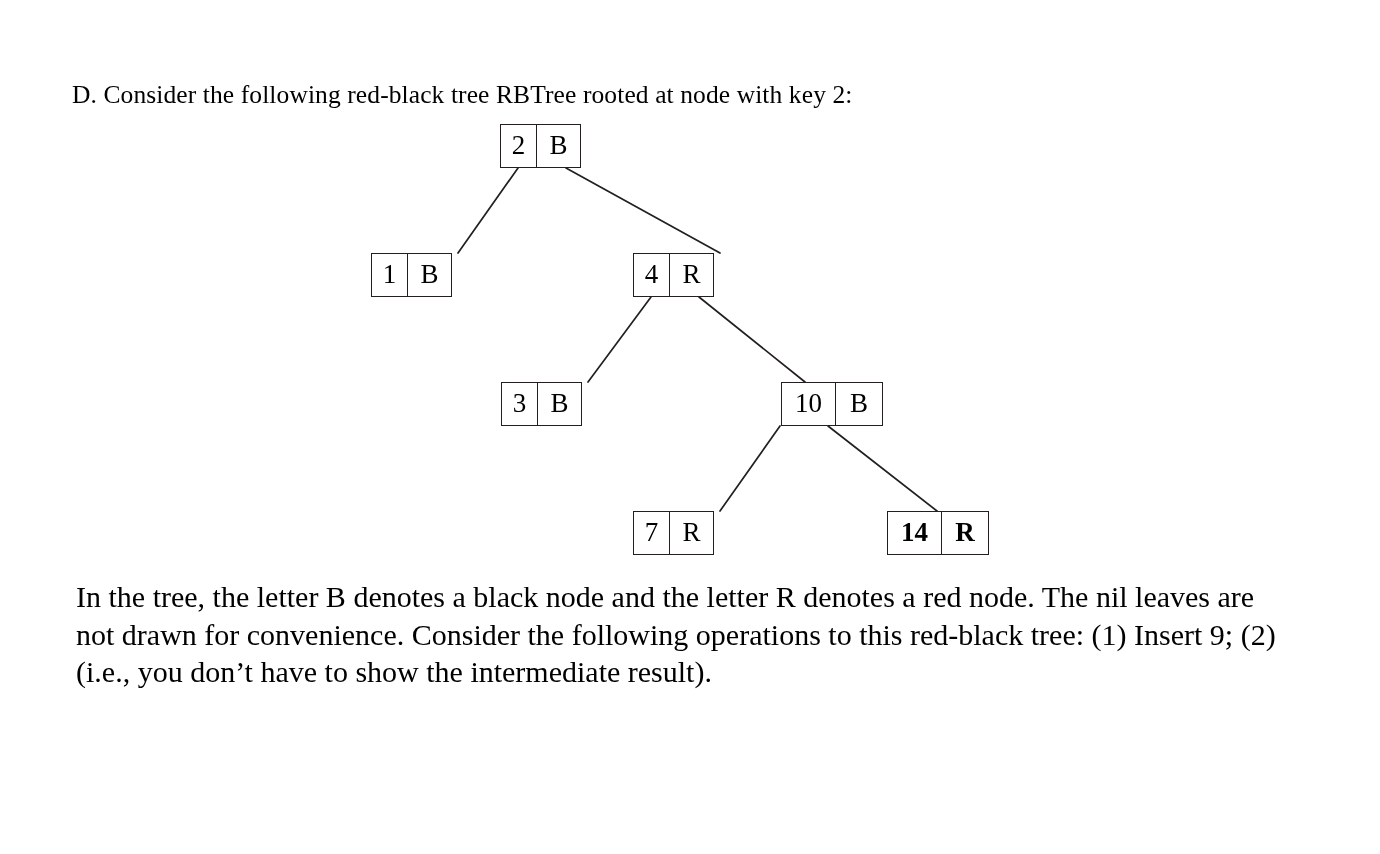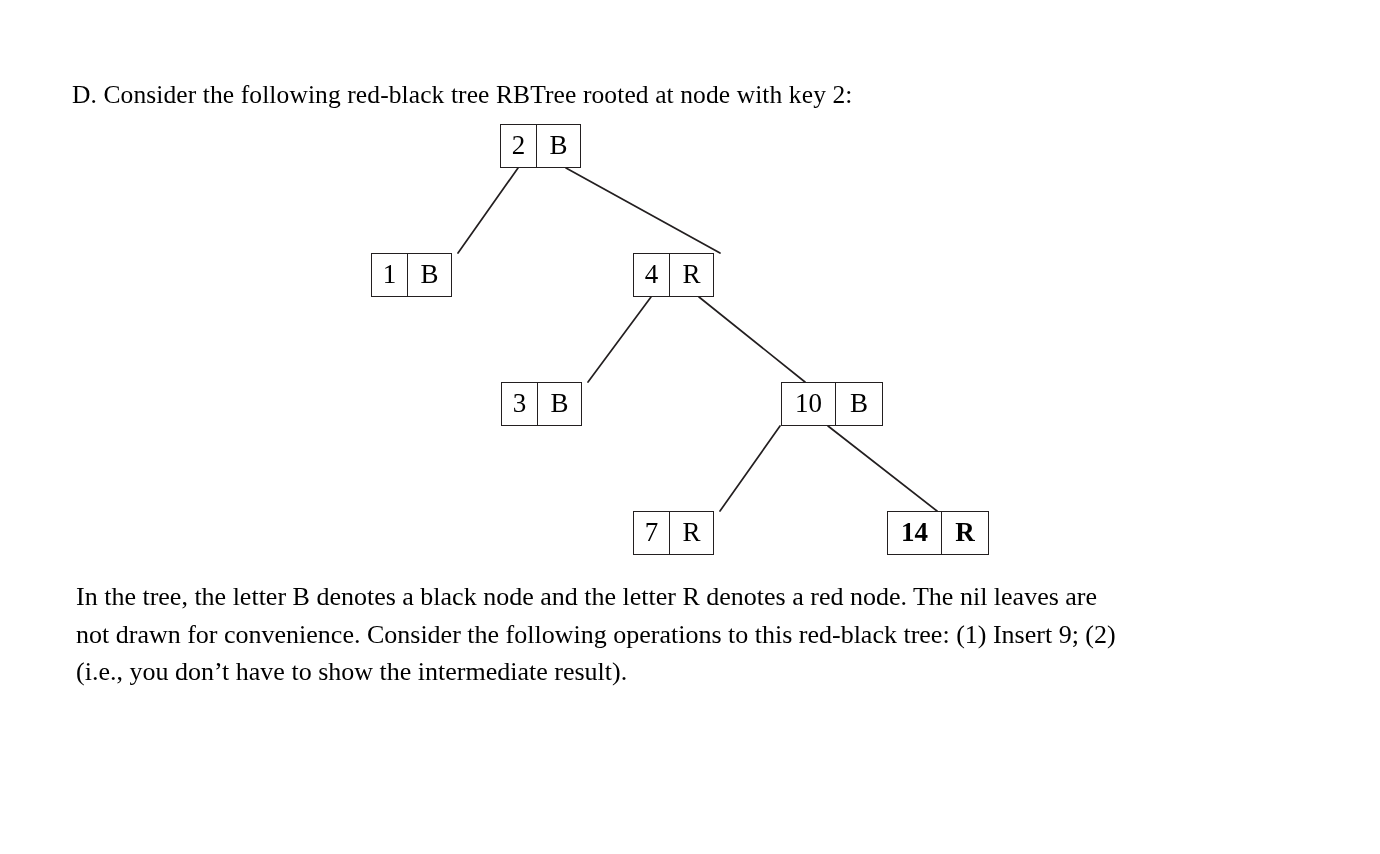--- a/index.html
+++ b/index.html
@@ -76,21 +76,21 @@
   .rb-cell.key.w2 { width: 54px; }
   .rb-cell.color.w1 { width: 43px; }
   .rb-cell.color.w2 { width: 46px; }
 
   
   .body-paragraph {
     position: absolute;
     left: 76px;
     top: 578px;
     width: 1215px;
-    font-size: 26px;
+    font-size: 30px;
     line-height: 37.5px;
     text-align: left;
   }
   .body-paragraph .pline {
     white-space: nowrap;
   }
 </style>
 </head>
 <body>
 

